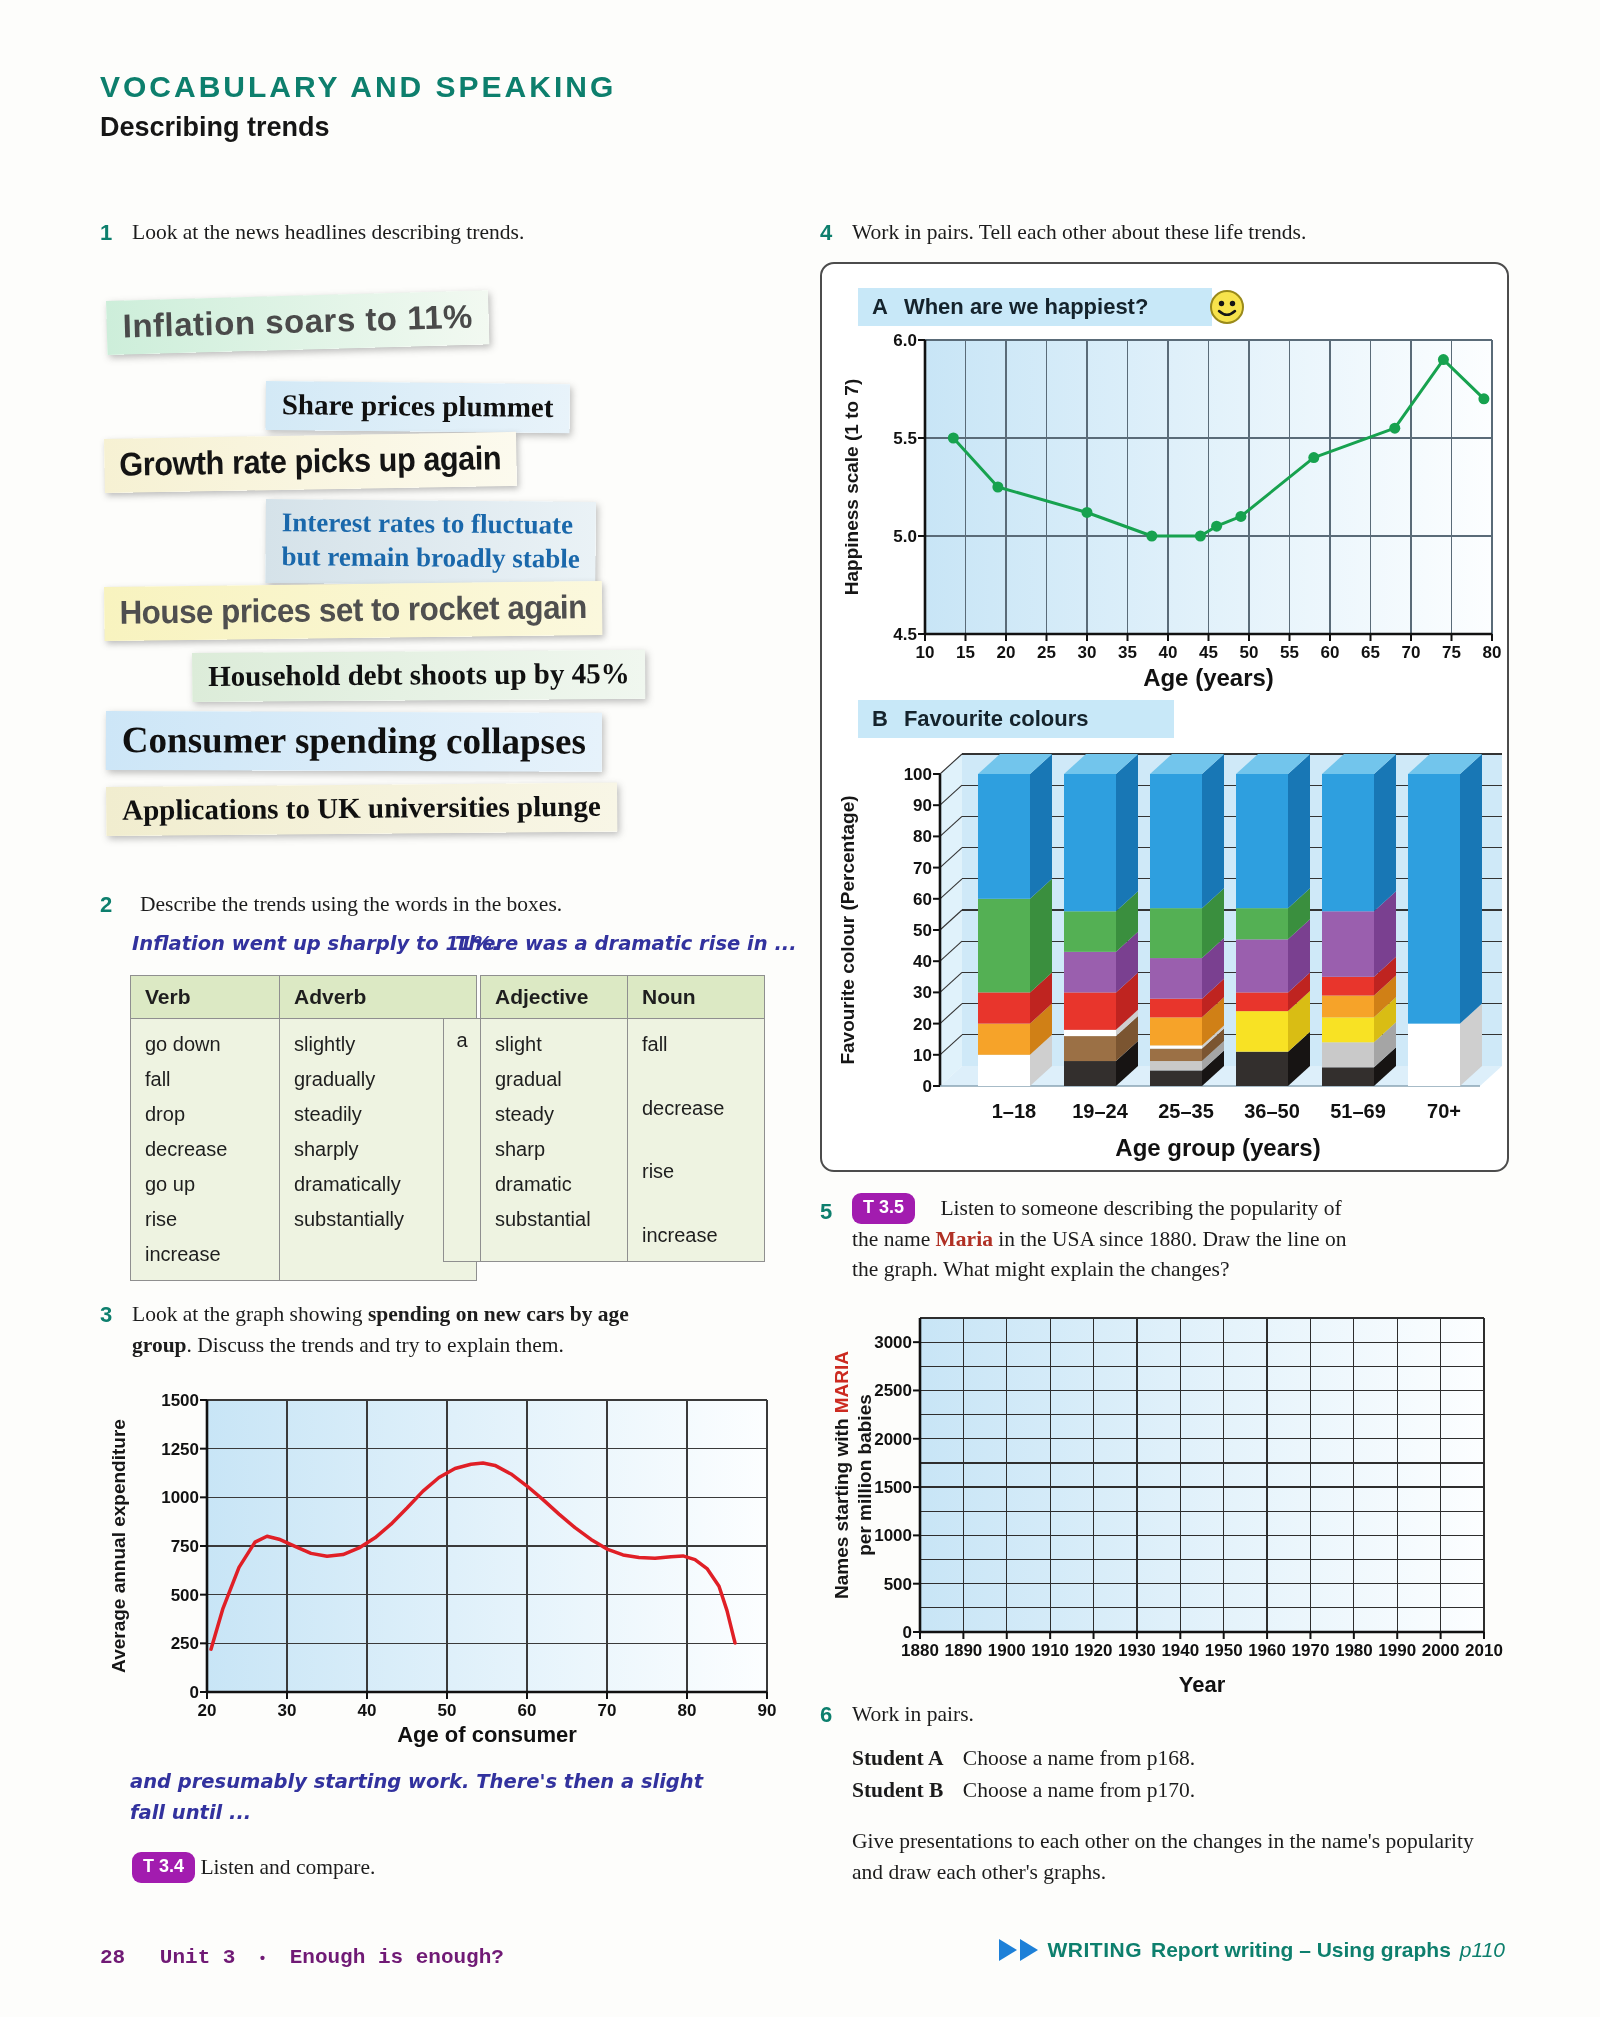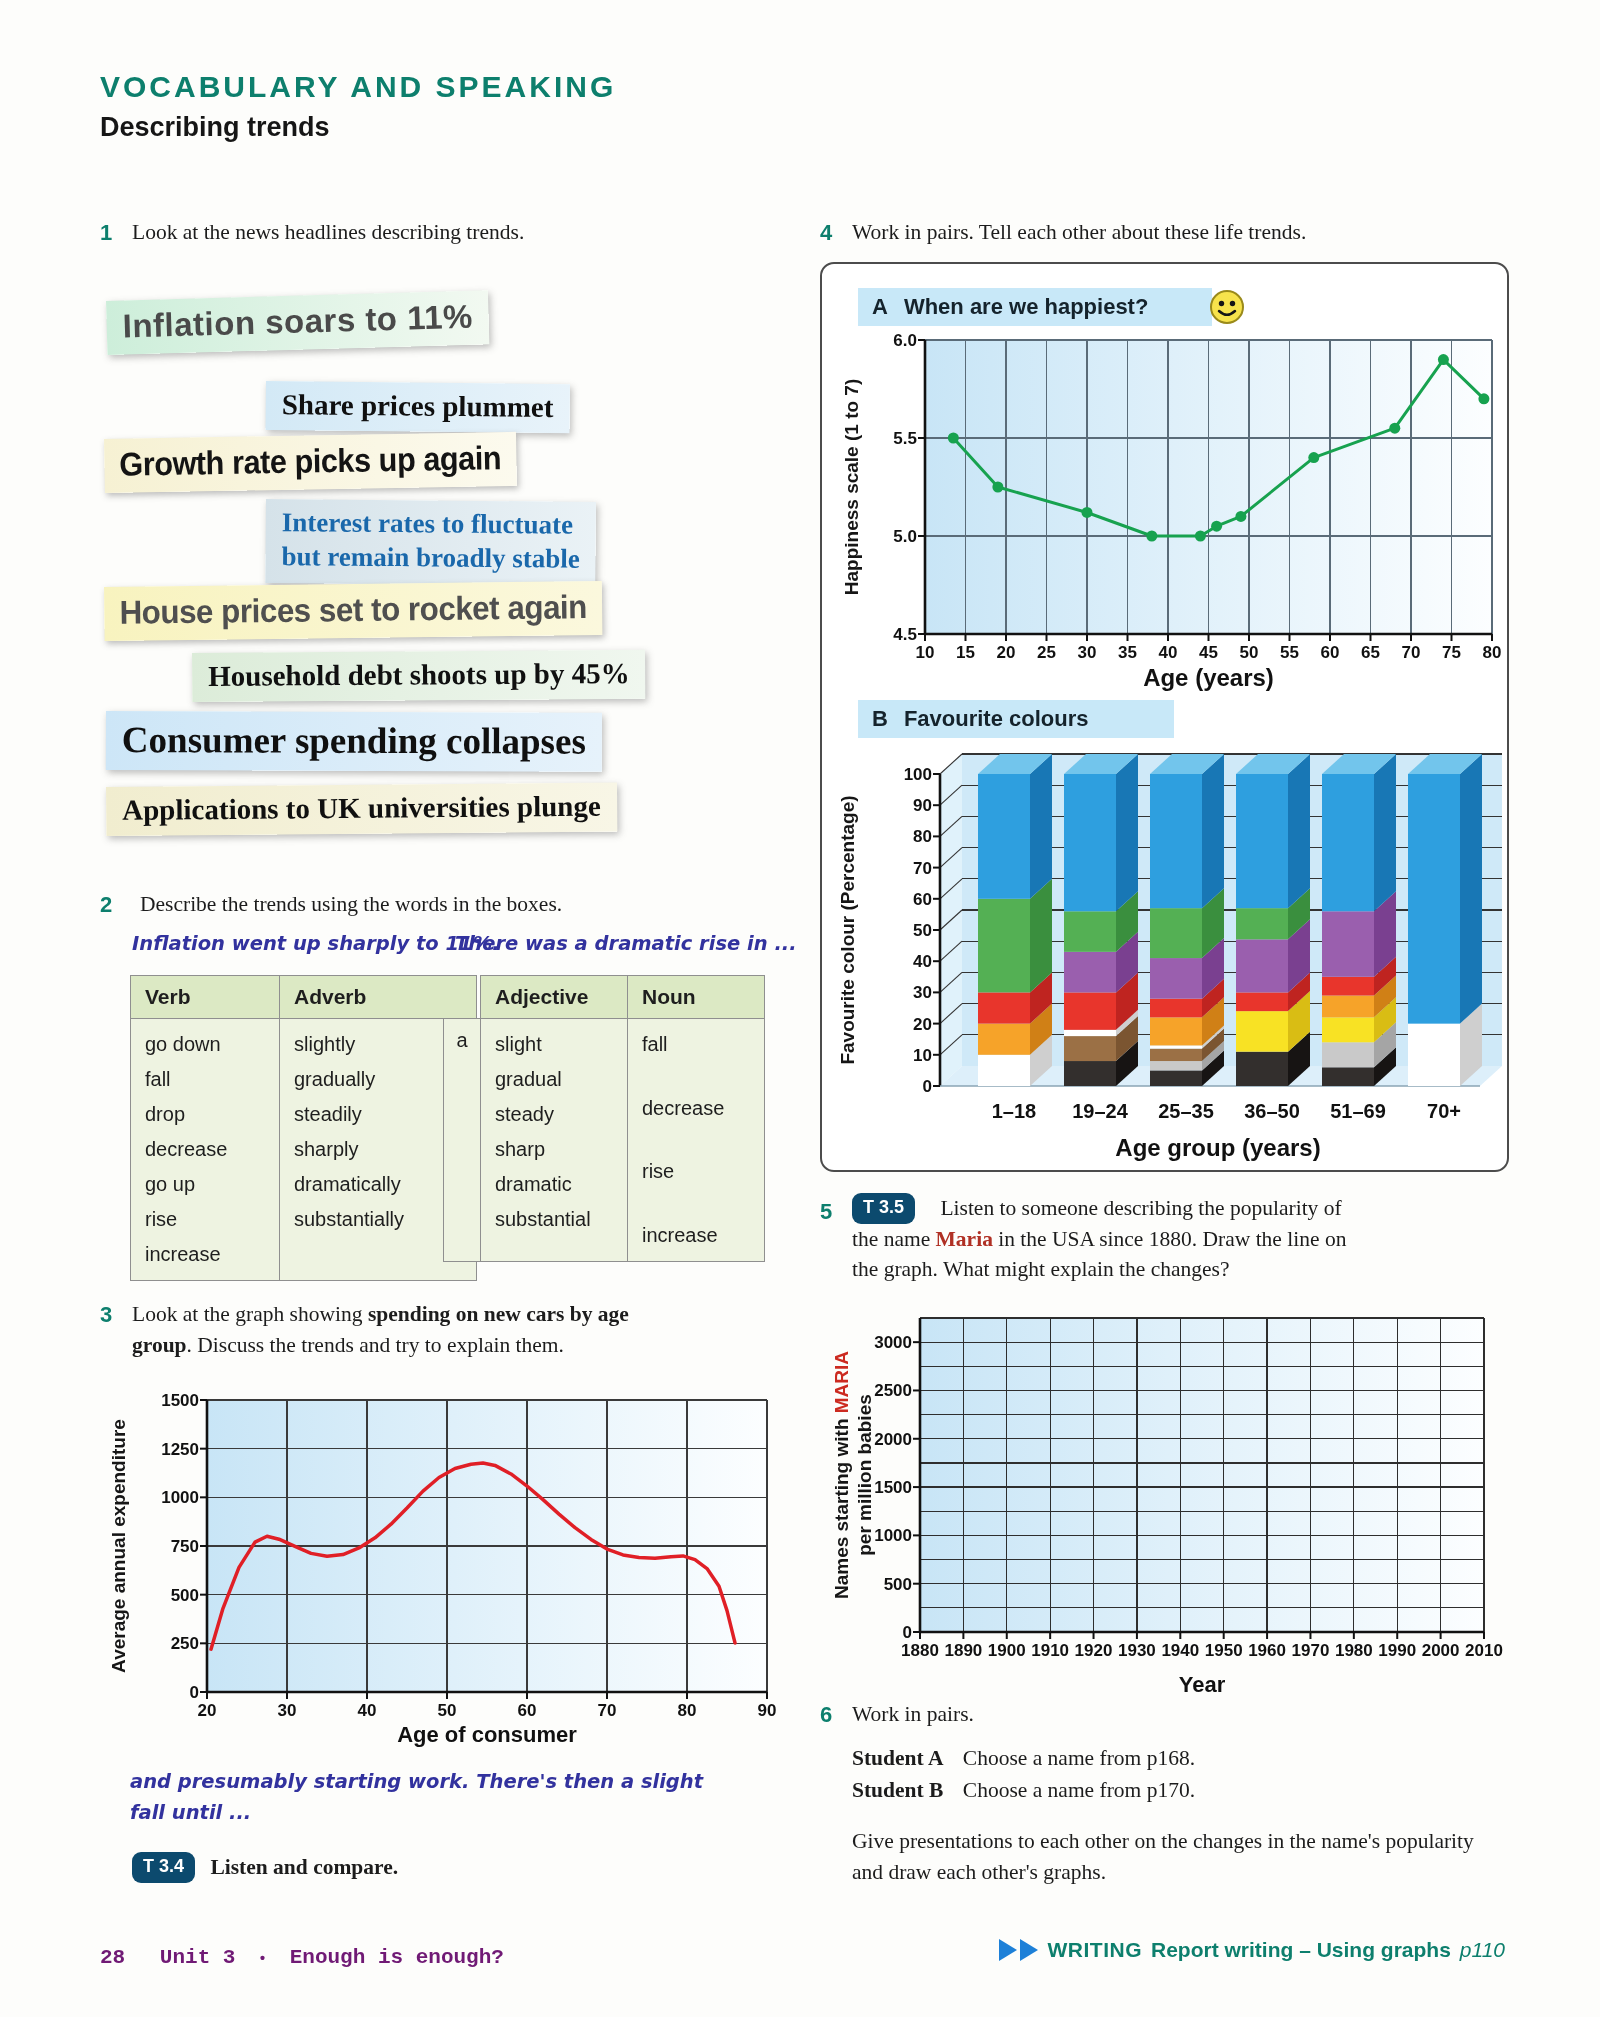--- a/index.html
+++ b/index.html
@@ -3,21 +3,21 @@
 <meta charset="utf-8">
 <style>
   html,body{margin:0;padding:0;}
   body{width:1600px;height:2017px;position:relative;background:#fdfdfb;
        font-family:"Liberation Serif",serif;color:#1c1c1c;overflow:hidden;}
   .abs{position:absolute;}
   .exnum{font-family:"Liberation Sans",sans-serif;font-weight:700;color:#0d7f6d;font-size:22px;}
   .btext{font-size:21.5px;line-height:1.42;}
   .hand{font-family:"DejaVu Sans",sans-serif;font-style:italic;font-weight:700;
         color:#32329e;font-size:19.5px;line-height:1.6;}
-  .badge{display:inline-block;background:#0c4a6e;color:#fff;font-family:"Liberation Sans",sans-serif;
+  .badge{display:inline-block;background:#a21caf;color:#fff;font-family:"Liberation Sans",sans-serif;
          font-weight:700;font-size:18px;padding:2px 11px 3px;border-radius:9px;vertical-align:2px;}
   
   .sect-title{font-family:"Liberation Sans",sans-serif;font-weight:700;font-size:30px;
               letter-spacing:3px;color:#0d7f6d;}
   .sub-title{font-family:"Liberation Sans",sans-serif;font-weight:700;font-size:27px;color:#161616;}
   
   .hl{position:absolute;padding:7px 16px 9px;box-shadow:2px 3px 7px rgba(70,70,70,.35);
       white-space:nowrap;transform-origin:left top;}
   .hl-sans{font-family:"Liberation Sans",sans-serif;font-weight:800;font-size:33px;letter-spacing:.5px;}
   .hl-cond{font-family:"Liberation Sans",sans-serif;font-weight:800;font-size:33px;letter-spacing:-.5px;}
@@ -215,21 +215,21 @@
       <text x="30" y="158" font-size="19" font-weight="700" text-anchor="middle" transform="rotate(-90 30 158)"><tspan fill="#161616">Average annual expenditure</tspan></text>
       <polyline points="116,261.17333333333335 128,220.29333333333335 144,179.41333333333333 160,154.10666666666665 172,148.26666666666668 184,151.18666666666667 200,158.38933333333333 216,165.39733333333334 232,168.31733333333332 248,166.56533333333334 264,159.94666666666666 280,149.824 296,136.19733333333335 312,120.03999999999999 328,103.10400000000001 344,89.47733333333332 360,80.52266666666668 376,76.24000000000001 388,75.072 400,77.40799999999999 416,85.97333333333333 432,98.04266666666666 448,111.66933333333333 464,126.07466666666667 480,139.70133333333334 496,151.38133333333334 512,161.11466666666666 528,166.95466666666667 544,169.48533333333333 560,170.264 576,168.70666666666668 588,167.928 600,171.62666666666667 612,180.58133333333333 624,198.296 632,222.62933333333334 640,254.94400000000002" fill="none" stroke="#e01f26" stroke-width="3.5" stroke-linejoin="round" stroke-linecap="round"></polyline>
     </svg></div>
 
 <div class="abs hand" style="left:130px;top:1766px;width:600px;">
   <div>and presumably starting work. There's then a slight fall until ...</div>
 </div>
 
 <div class="abs btext" style="left:132px;top:1852px;">
   <span class="badge">T 3.4</span>
-  <span style="margin-left:10px;font-weight:bold;">Listen and compare.</span>
+  <span style="margin-left:0;">Listen and compare.</span>
 </div>
 
 <div class="abs footer-left" style="left:100px;top:1946px;">
   <span>28</span>
   <span style="margin-left:22px;">Unit 3</span>
   <span style="margin:0 10px;font-size:15px;">•</span>
   <span>Enough is enough?</span>
 </div>
 
 <div class="abs exnum" style="left:820px;top:220px;">4</div>

